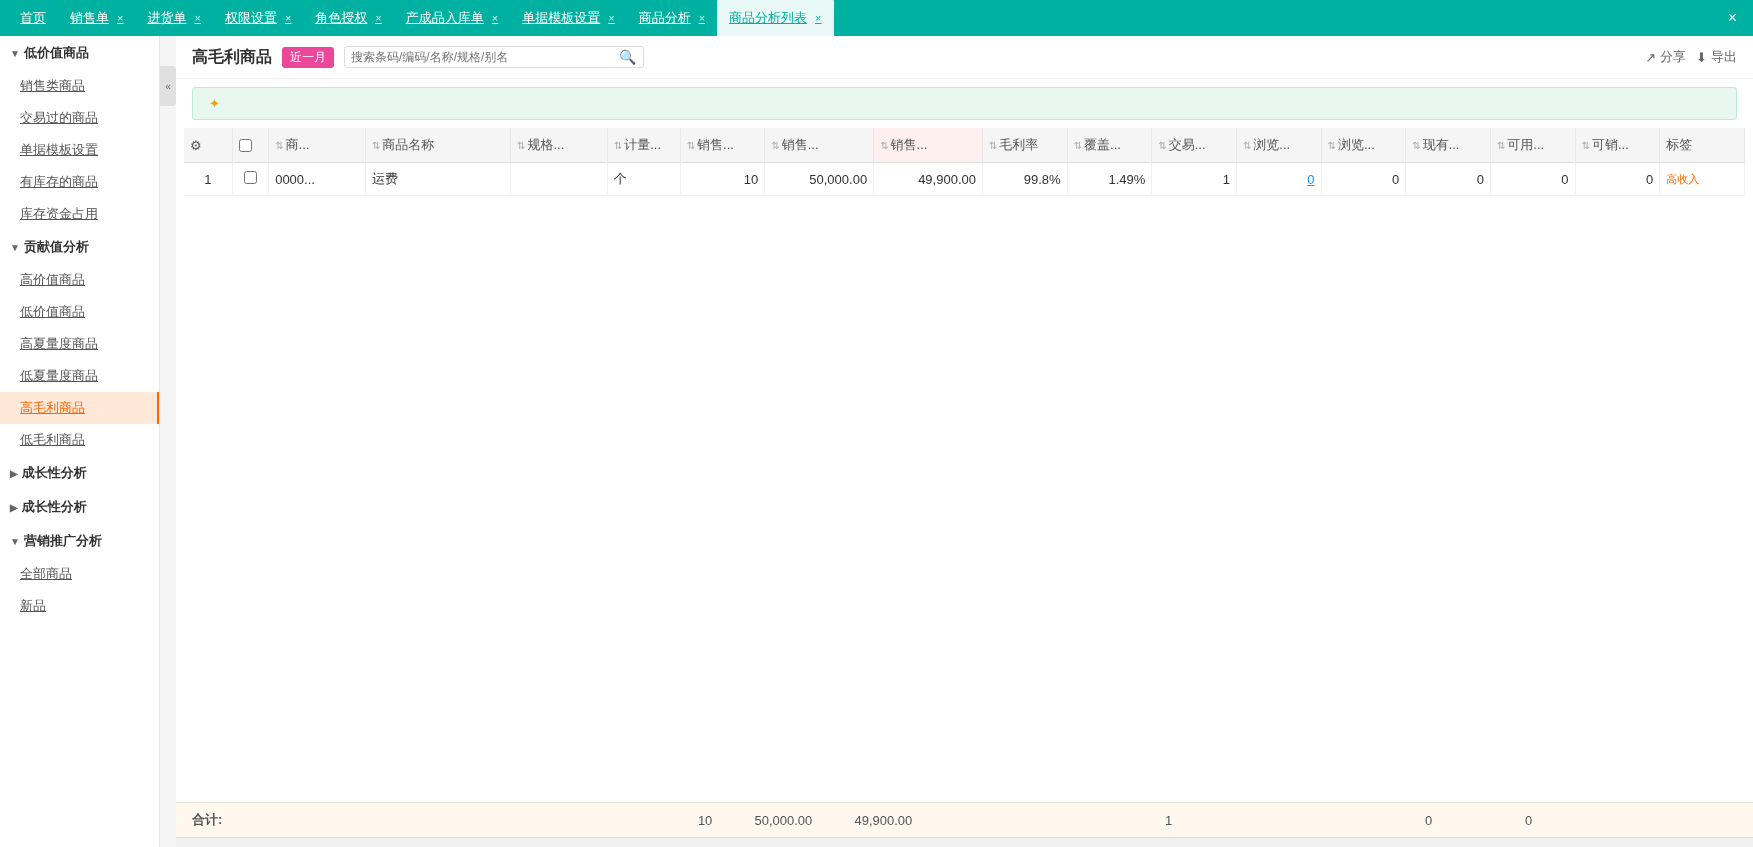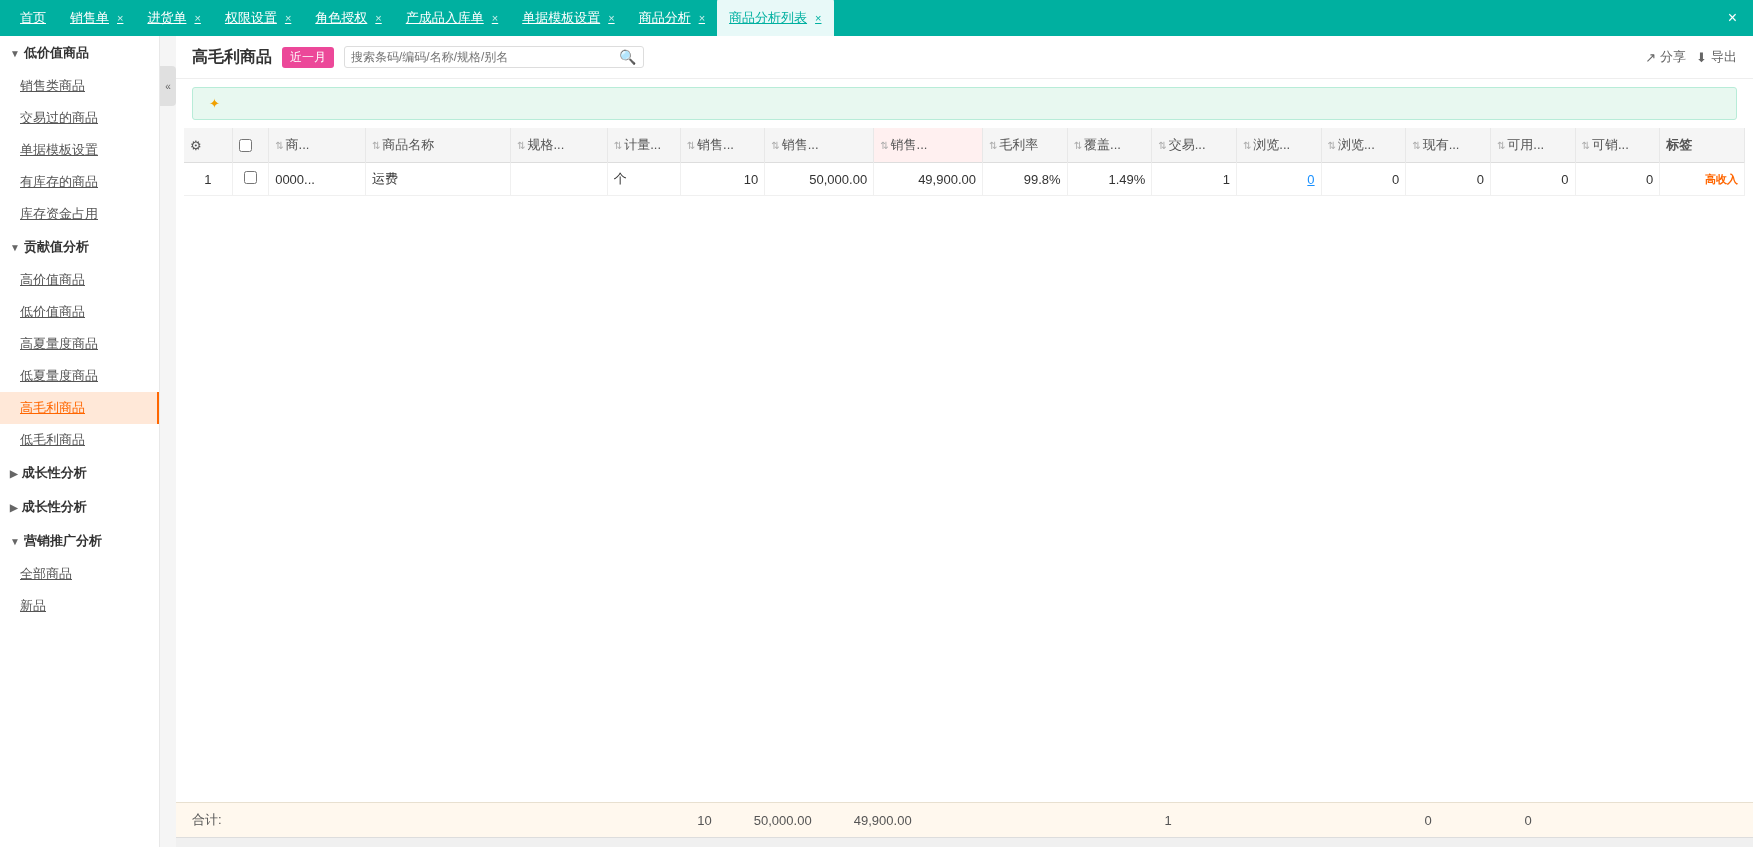--- a/index.html
+++ b/index.html
@@ -219,21 +219,21 @@
       background: #fff8ee;
       border-top: 1px solid #e8e0d0;
       padding: 8px 16px;
       display: flex;
       align-items: center;
       gap: 20px;
       font-size: 12px;
       color: #555;
       flex-shrink: 0;
     }
-    .footer-label { font-weight: normal; }
+    .footer-label { font-weight: bold; }
     .footer-cell { min-width: 80px; text-align: right; }
 
     
     .bottom-scrollbar {
       height: 10px;
       background: #f0f0f0;
       border-top: 1px solid #ddd;
     }
     
     .col-num { width: 40px; text-align: center; }
@@ -246,21 +246,21 @@
     .col-sale-amt { width: 90px; text-align: right; }
     .col-sale-profit { width: 90px; text-align: right; }
     .col-gross { width: 70px; text-align: right; }
     .col-cover { width: 70px; text-align: right; }
     .col-trade { width: 70px; text-align: right; }
     .col-browse1 { width: 70px; text-align: right; }
     .col-browse2 { width: 70px; text-align: right; }
     .col-stock1 { width: 70px; text-align: right; }
     .col-stock2 { width: 70px; text-align: right; }
     .col-sale2 { width: 70px; text-align: right; }
-    .col-tag { width: 70px; text-align: right; font-weight: bold; }
+    .col-tag { width: 70px; text-align: left; }
   </style>
 </head>
 <body>
 
 <div class="top-nav">
   <div class="nav-item">
     <span>首页</span>
   </div>
   <div class="nav-item">
     <span>销售单</span>

